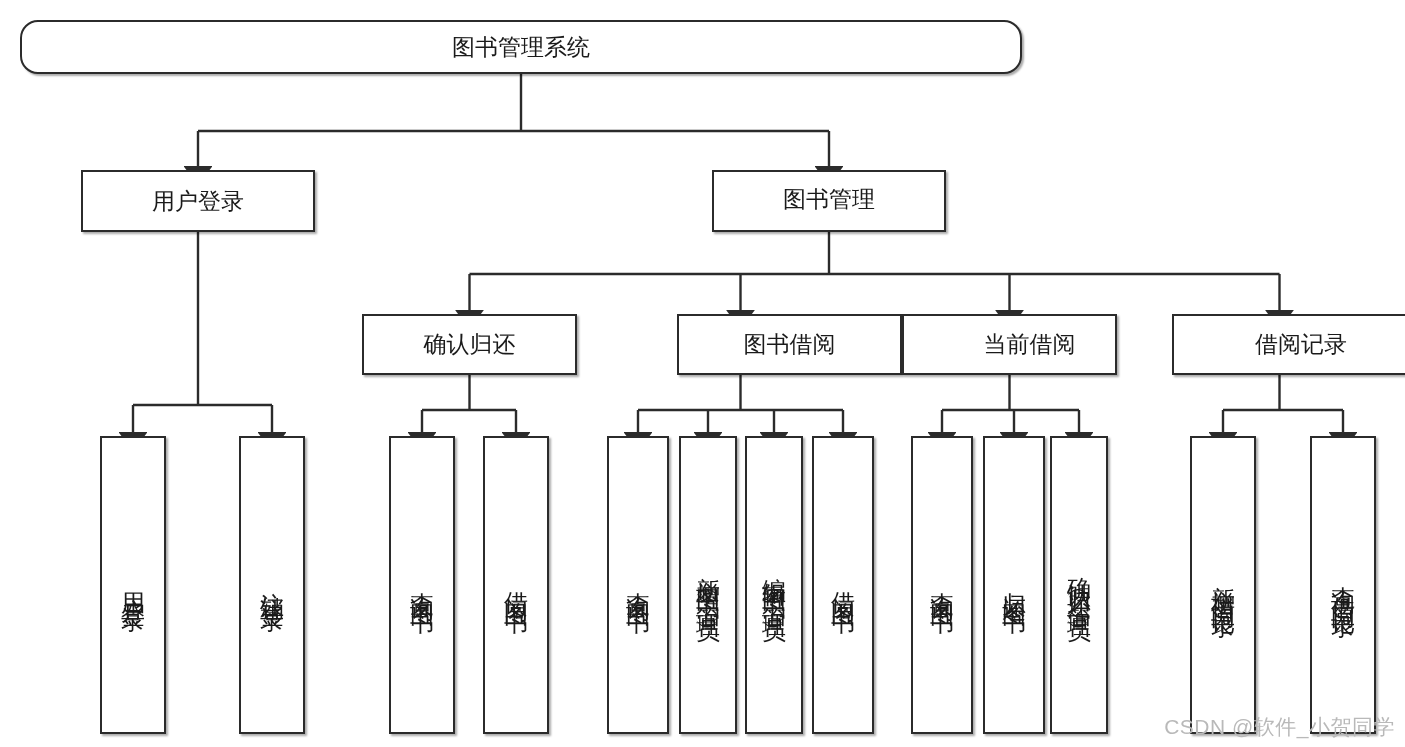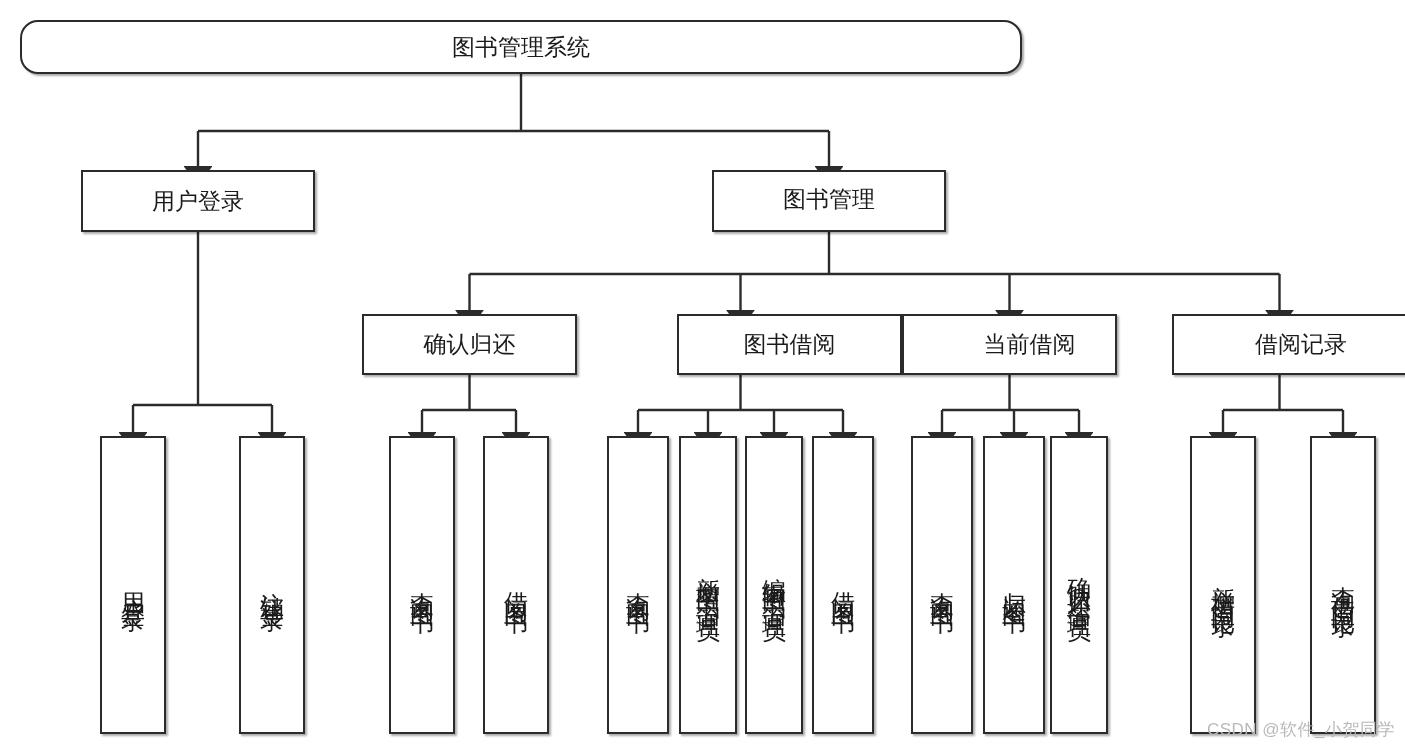--- a/index.html
+++ b/index.html
@@ -53,21 +53,21 @@
     text-orientation: upright;
     font-size: 24px;
     line-height: 1.0;
     letter-spacing: 6px;
     white-space: nowrap;
   }
   #watermark {
     position: absolute;
     right: 10px;
     bottom: 6px;
-    font-size: 17px;
+    font-size: 21px;
     color: #b9b9b9;
     letter-spacing: 0.5px;
     white-space: nowrap;
     pointer-events: none;
   }
 </style>
 </head>
 <body>
 
 <div id="canvas">

